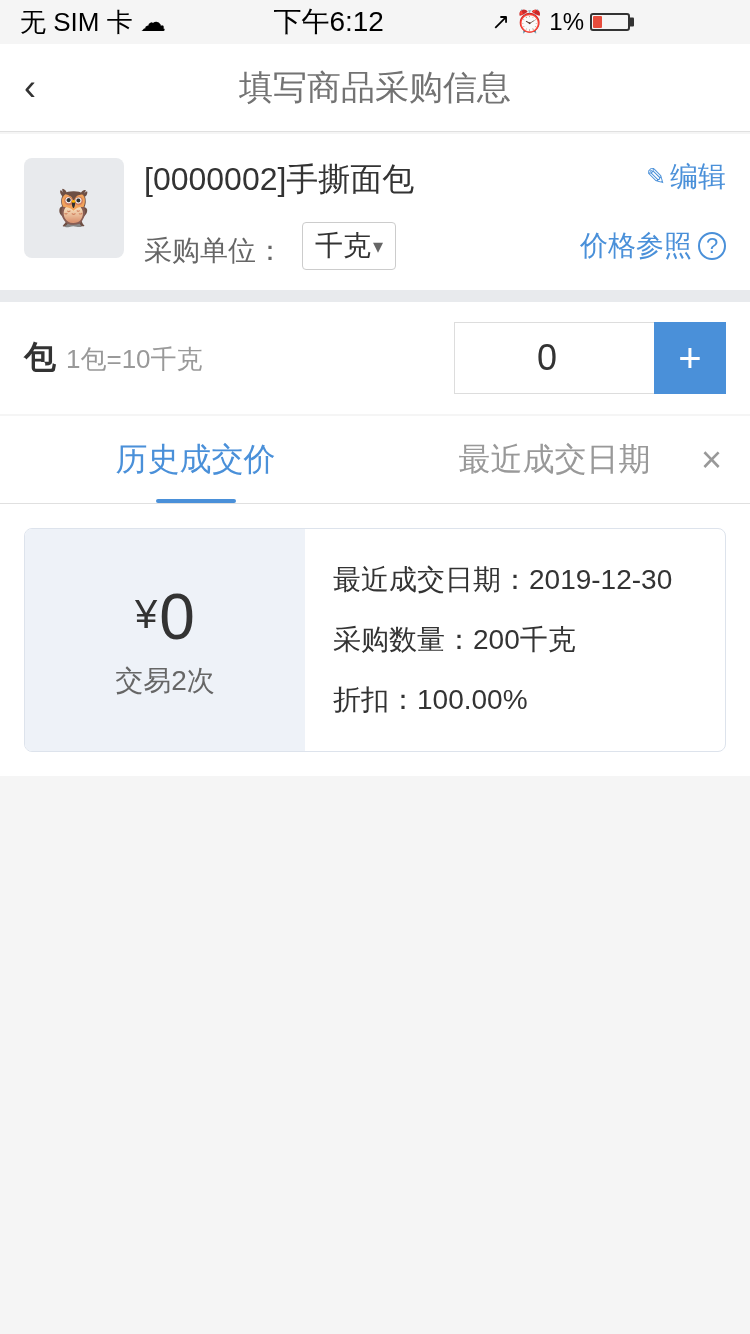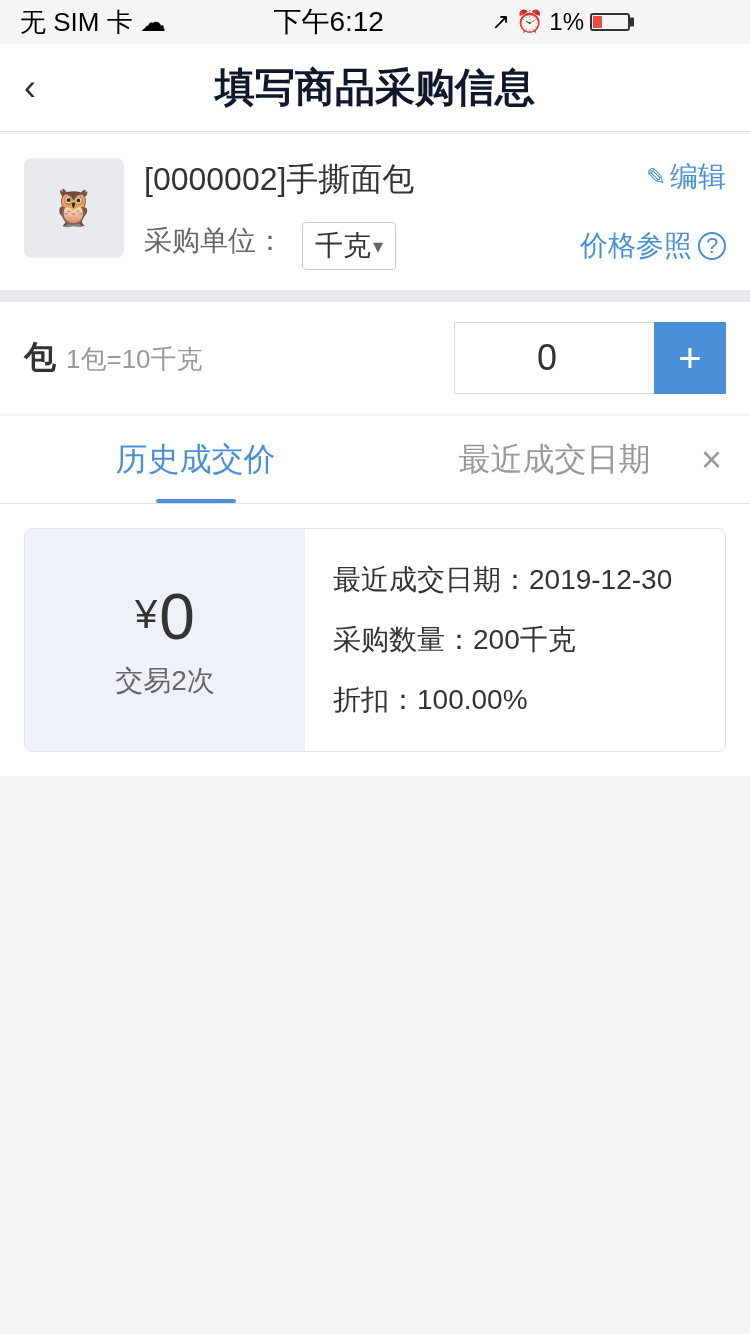--- a/index.html
+++ b/index.html
@@ -87,23 +87,23 @@
       border-bottom: 1px solid #e0e0e0;
     }
     .nav-back {
       position: absolute;
       left: 24px;
       font-size: 36px;
       color: #333;
       cursor: pointer;
     }
     .nav-title {
-      font-size: 40px;
-      font-weight: 700;
-      color: #0f172a;
+      font-size: 34px;
+      font-weight: 400;
+      color: #737373;
     }
 
     
     .product-card {
       background: #fff;
       margin-top: 2px;
       padding: 24px 24px 20px 24px;
     }
     .product-header {
       display: flex;
@@ -405,21 +405,21 @@
     </div>
     <div class="product-info">
       <div class="product-name-row">
         <span class="product-name">[0000002]手撕面包</span>
         <div class="edit-btn">
           <span class="edit-icon">✎</span>
           <span>编辑</span>
         </div>
       </div>
       <div class="unit-row">
-        <div style="display:flex;align-items:flex-start;">
+        <div style="display:flex;align-items:flex-end;">
           <span class="unit-label">采购单位：</span>
           <div class="unit-select">
             <span>千克</span>
             <span class="dropdown-arrow">▾</span>
           </div>
         </div>
         <div class="price-ref">
           <span>价格参照</span>
           <div class="help-icon">?</div>
         </div>

